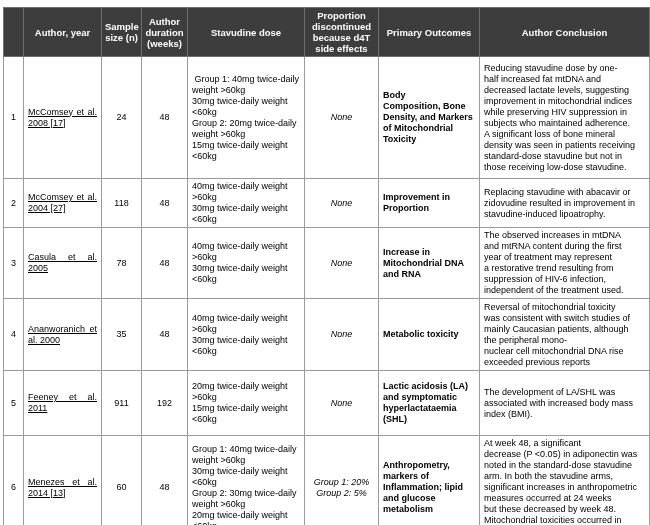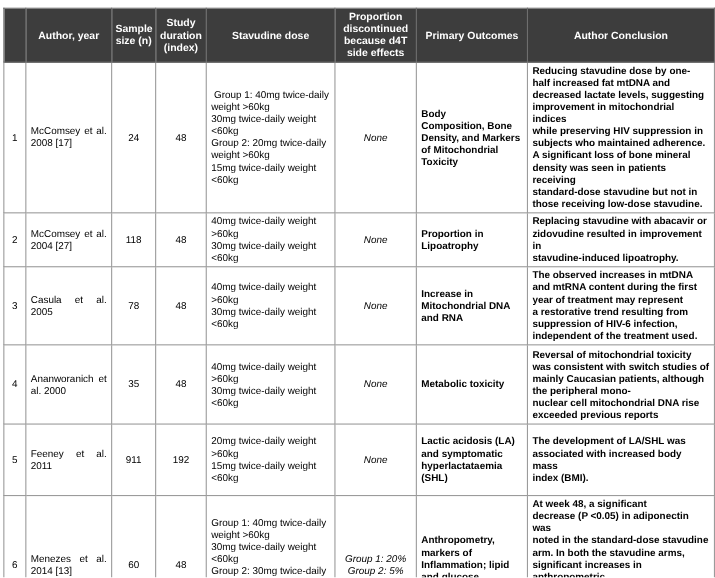--- a/index.html
+++ b/index.html
@@ -53,28 +53,28 @@
     vertical-align: middle;
     overflow: hidden;
   }
   tr.r1 { height: 122px; }
   tr.r2 { height: 48px; }
   tr.r3 { height: 67px; }
   tr.r4 { height: 72px; }
   tr.r5 { height: 65px; }
   tr.r6 { height: 98px; }
   td.c-num      { text-align: center; }
-  td.c-author   { text-align: justify; }
+  td.c-author   { text-align: justify; text-decoration: underline; }
   td.c-sample   { text-align: center; }
   td.c-duration { text-align: center; }
   td.c-dose     { text-align: left; white-space: pre-wrap; }
   td.c-prop     { text-align: center; white-space: pre-wrap; font-style: italic; }
   td.c-out      { text-align: left; white-space: pre-wrap; font-weight: bold; }
   td.c-conc     { text-align: left; white-space: pre-wrap;
-                  vertical-align: top; padding: 3px 1px 2px 4px; font-weight: bold; }
+                  vertical-align: top; padding: 3px 1px 2px 4px; }
 </style>
 </head>
 <body>
 
 <div class="page">
   <table class="studies">
     <colgroup>
       <col style="width:20px">
       <col style="width:78px">
       <col style="width:40px">
@@ -82,21 +82,21 @@
       <col style="width:117px">
       <col style="width:74px">
       <col style="width:101px">
       <col style="width:170px">
     </colgroup>
     <thead>
       <tr>
         <th></th>
         <th>Author, year</th>
         <th>Sample size (n)</th>
-        <th>Study duration (index)</th>
+        <th>Author duration (weeks)</th>
         <th>Stavudine dose</th>
         <th>Proportion discontinued because d4T side effects</th>
         <th>Primary Outcomes</th>
         <th>Author Conclusion</th>
       </tr>
     </thead>
     <tbody>
       <tr class="r1">
         <td class="c-num">1</td>
         <td class="c-author">McComsey et al. 2008 [17]</td>
@@ -121,21 +121,21 @@
 those receiving low-dose stavudine.</td>
       </tr>
       <tr class="r2">
         <td class="c-num">2</td>
         <td class="c-author">McComsey et al. 2004 [27]</td>
         <td class="c-sample">118</td>
         <td class="c-duration">48</td>
         <td class="c-dose">40mg twice-daily weight &gt;60kg
 30mg twice-daily weight &lt;60kg</td>
         <td class="c-prop">None</td>
-        <td class="c-out">Proportion in Lipoatrophy</td>
+        <td class="c-out">Improvement in Proportion</td>
         <td class="c-conc">Replacing stavudine with abacavir or
 zidovudine resulted in improvement in
 stavudine-induced lipoatrophy.</td>
       </tr>
       <tr class="r3">
         <td class="c-num">3</td>
         <td class="c-author">Casula et al. 2005</td>
         <td class="c-sample">78</td>
         <td class="c-duration">48</td>
         <td class="c-dose">40mg twice-daily weight &gt;60kg

